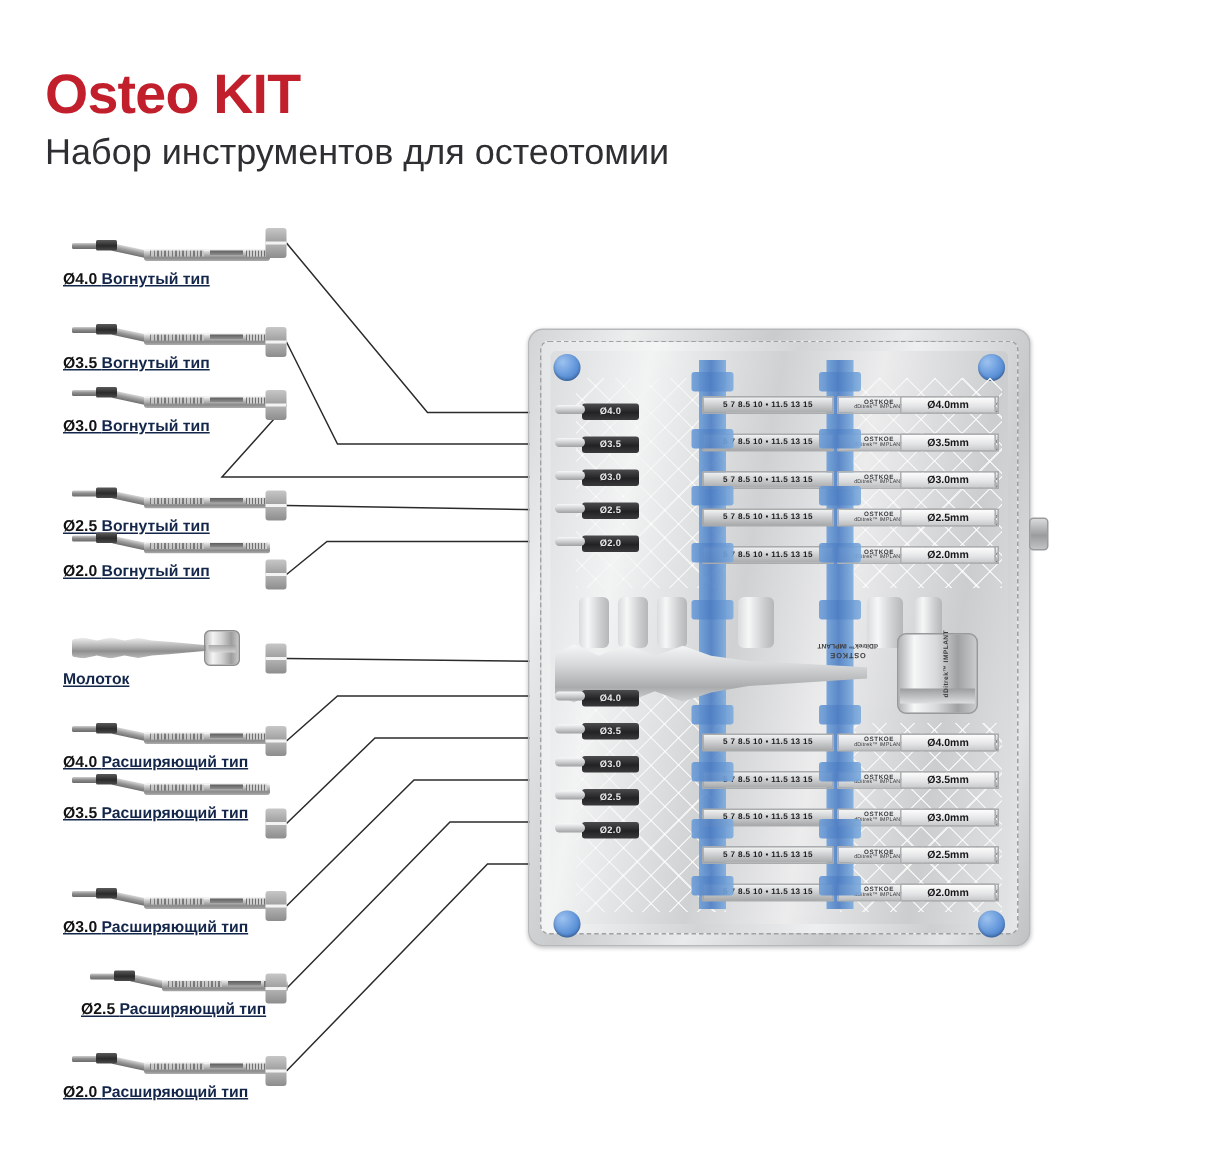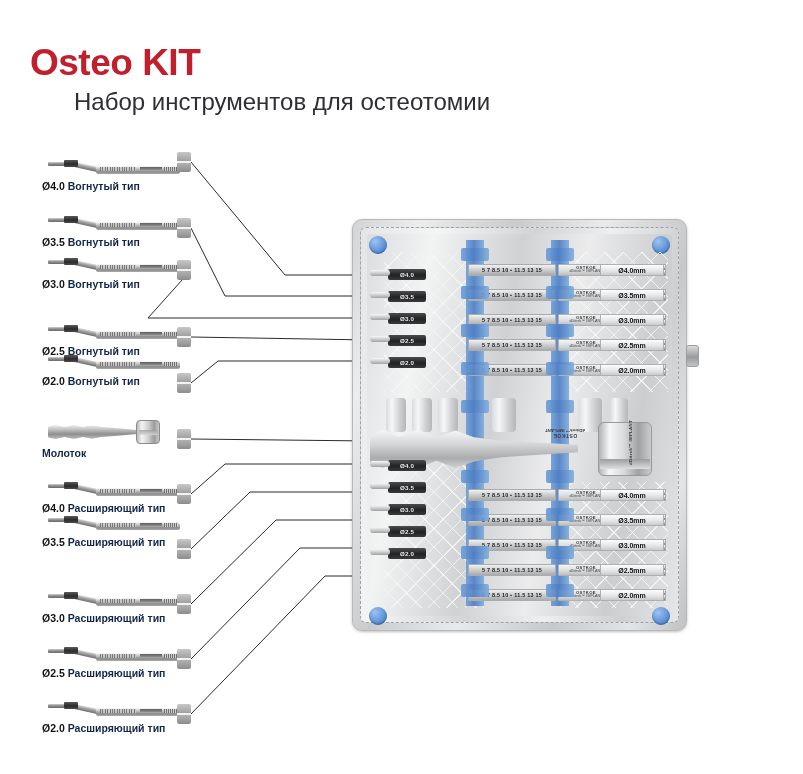--- a/index.html
+++ b/index.html
@@ -14,29 +14,28 @@
   
   .title{
     position:absolute; left:30px; top:42px;
     font-size:37px; font-weight:bold; letter-spacing:-0.5px;
     color:#c21f2d; font-family:"Liberation Sans", sans-serif;
   }
   .subtitle{
     position:absolute; left:30px; top:88px;
     font-size:24px; font-weight:normal; color:#2f2f33;
     font-family:"Liberation Sans", sans-serif;
-    margin-left:44px;
   }
 
   
   .item{ position:absolute; left:0; width:230px; height:46px; }
   .item .caption{
     position:absolute; left:42px; top:30px;
     font-size:10.5px; font-weight:bold; white-space:nowrap;
-    color:#13264a; font-family:"Liberation Sans", sans-serif;
+    color:#13264a; font-family:"Liberation Sans", sans-serif;text-decoration:underline;
   }
   .item .caption .dia{ color:#131313; }
 
   
   .drill{ position:absolute; left:48px; top:4px; width:130px; height:22px; }
   .drill .tipseg{
     position:absolute; left:0; top:8px; width:22px; height:4px;
     background:linear-gradient(180deg,#cfcfcf,#8e8e8e 45%,#6a6a6a);
     border-radius:1px;
   }
@@ -528,21 +527,21 @@
           <div class="tipseg"></div>
           <div class="neck"></div>
           <div class="tipdark"></div>
           <div class="shaft"></div>
           <div class="grip"></div>
           <div class="band"></div>
           <div class="endmark"></div>
         </div>
         <div class="caption"><span class="dia">Ø3.0 </span><span>Расширяющий тип</span></div>
       </div>
-      <div class="item" style="top: 637px;">
+      <div class="item" style="top: 637px; margin-left: 12px;">
         <div class="drill">
           <div class="tipseg"></div>
           <div class="neck"></div>
           <div class="tipdark"></div>
           <div class="shaft"></div>
           <div class="grip"></div>
           <div class="band"></div>
           <div class="endmark"></div>
         </div>
         <div class="caption"><span class="dia">Ø2.5 </span><span>Расширяющий тип</span></div>

